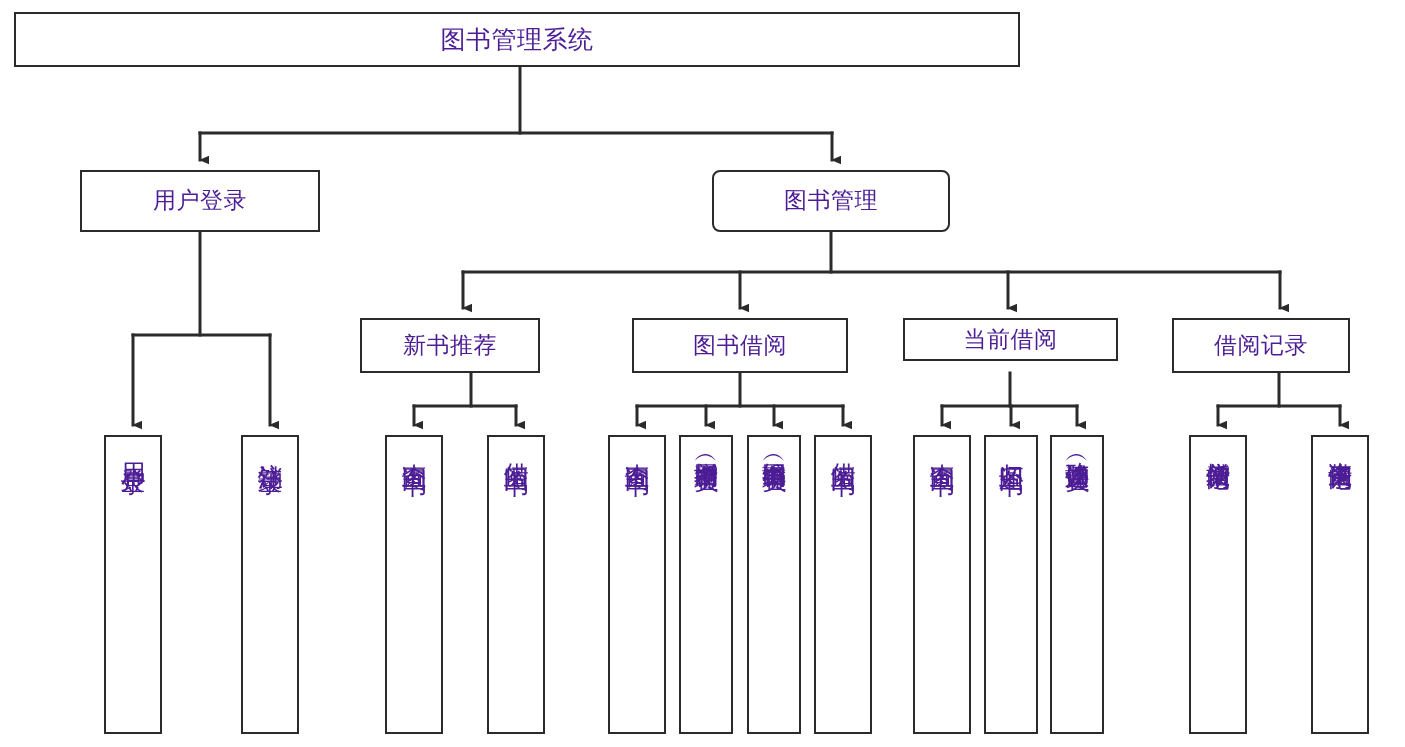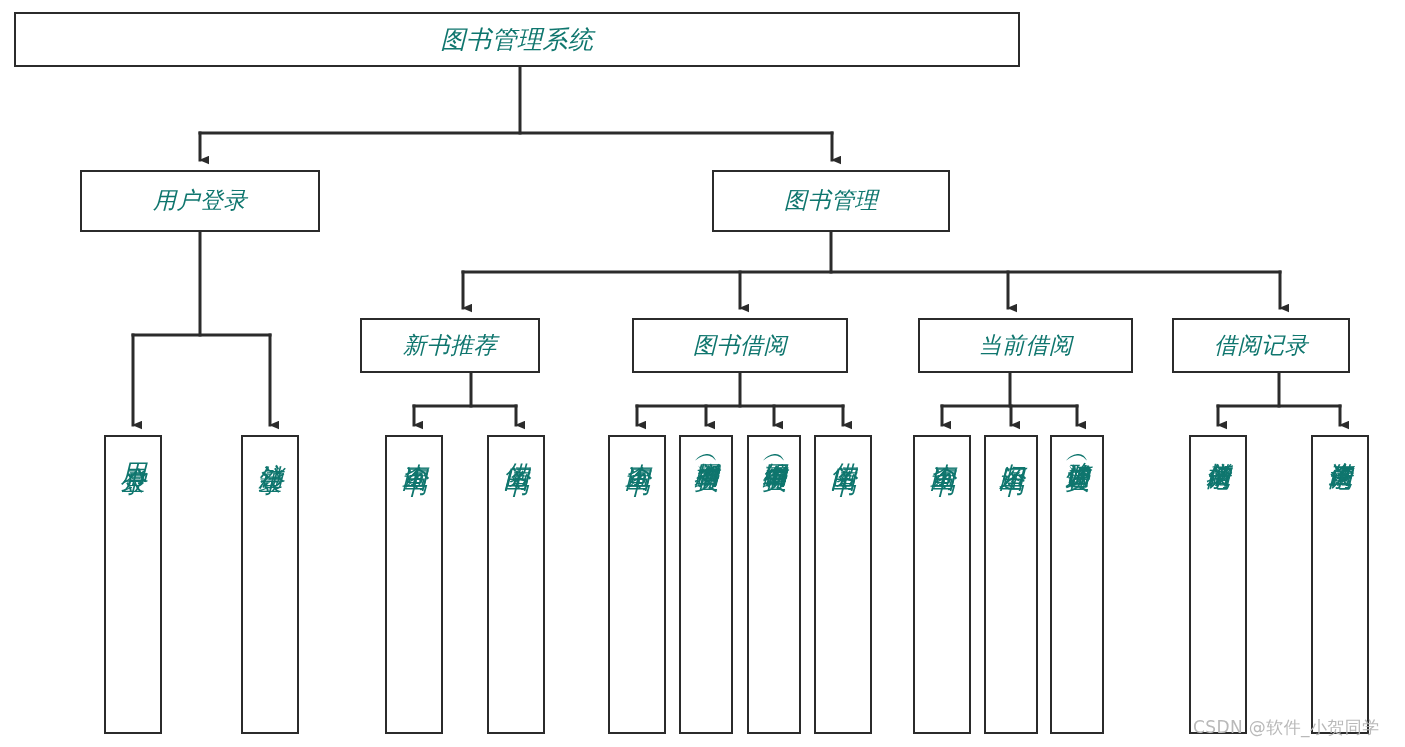--- a/index.html
+++ b/index.html
@@ -33,22 +33,21 @@
     border: 2px solid #2b2b2b;
     display: flex;
     align-items: center;
     justify-content: center;
     color: #1f1f1f;
   }
   .node-label {
     display: block;
     text-align: left;
     line-height: 1.18;
-    color: #0f766e;
-    font-style: italic;
+    color: #4c1d95;
   }
   
   .node.level-root {
     border-width: 2px;
   }
   .node.level-root .node-label {
     font-size: 25px;
     letter-spacing: 0.5px;
   }
   
@@ -140,30 +139,30 @@
   </svg>
 
   <div class="node level-root" id="node-root" style="left: 14px; top: 12px; width: 1006px; height: 55px;">
     <span class="node-label">图书管理系统</span>
   </div>
 
   <div id="node-container">
       <div class="node level-one" style="left: 80px; top: 170px; width: 240px; height: 62px;">
         <span class="node-label">用户登录</span>
       </div>
-      <div class="node level-one" style="left: 712px; top: 170px; width: 238px; height: 62px;">
+      <div class="node level-one" style="left: 712px; top: 170px; width: 238px; height: 62px; border-radius: 8px;">
         <span class="node-label">图书管理</span>
       </div>
       <div class="node level-two" style="left: 360px; top: 318px; width: 180px; height: 55px;">
         <span class="node-label">新书推荐</span>
       </div>
       <div class="node level-two" style="left: 632px; top: 318px; width: 216px; height: 55px;">
         <span class="node-label">图书借阅</span>
       </div>
-      <div class="node level-two" style="left: 903px; top: 318px; width: 215px; height: 55px; margin-left: 15px;">
+      <div class="node level-two" style="left: 903px; top: 318px; width: 215px; height: 43px;">
         <span class="node-label">当前借阅</span>
       </div>
       <div class="node level-two" style="left: 1172px; top: 318px; width: 178px; height: 55px;">
         <span class="node-label">借阅记录</span>
       </div>
       <div class="node leaf" style="left: 104px; top: 435px; width: 58px; height: 299px;">
         <span class="node-label">用户登录</span>
       </div>
       <div class="node leaf" style="left: 241px; top: 435px; width: 58px; height: 299px;">
         <span class="node-label">注销登录</span>
@@ -196,15 +195,14 @@
         <span class="node-label">确认归还（管理员）</span>
       </div>
       <div class="node leaf tall-label" style="left: 1189px; top: 435px; width: 58px; height: 299px;">
         <span class="node-label">新增借阅记录</span>
       </div>
       <div class="node leaf tall-label" style="left: 1311px; top: 435px; width: 58px; height: 299px;">
         <span class="node-label">查询借阅记录</span>
       </div>
     </div>
 
-  <span class="watermark" id="watermark" style="left: 1193px; top: 716px;">CSDN @软件_小贺同学</span>
 
 </div>
 
 </body></html>

